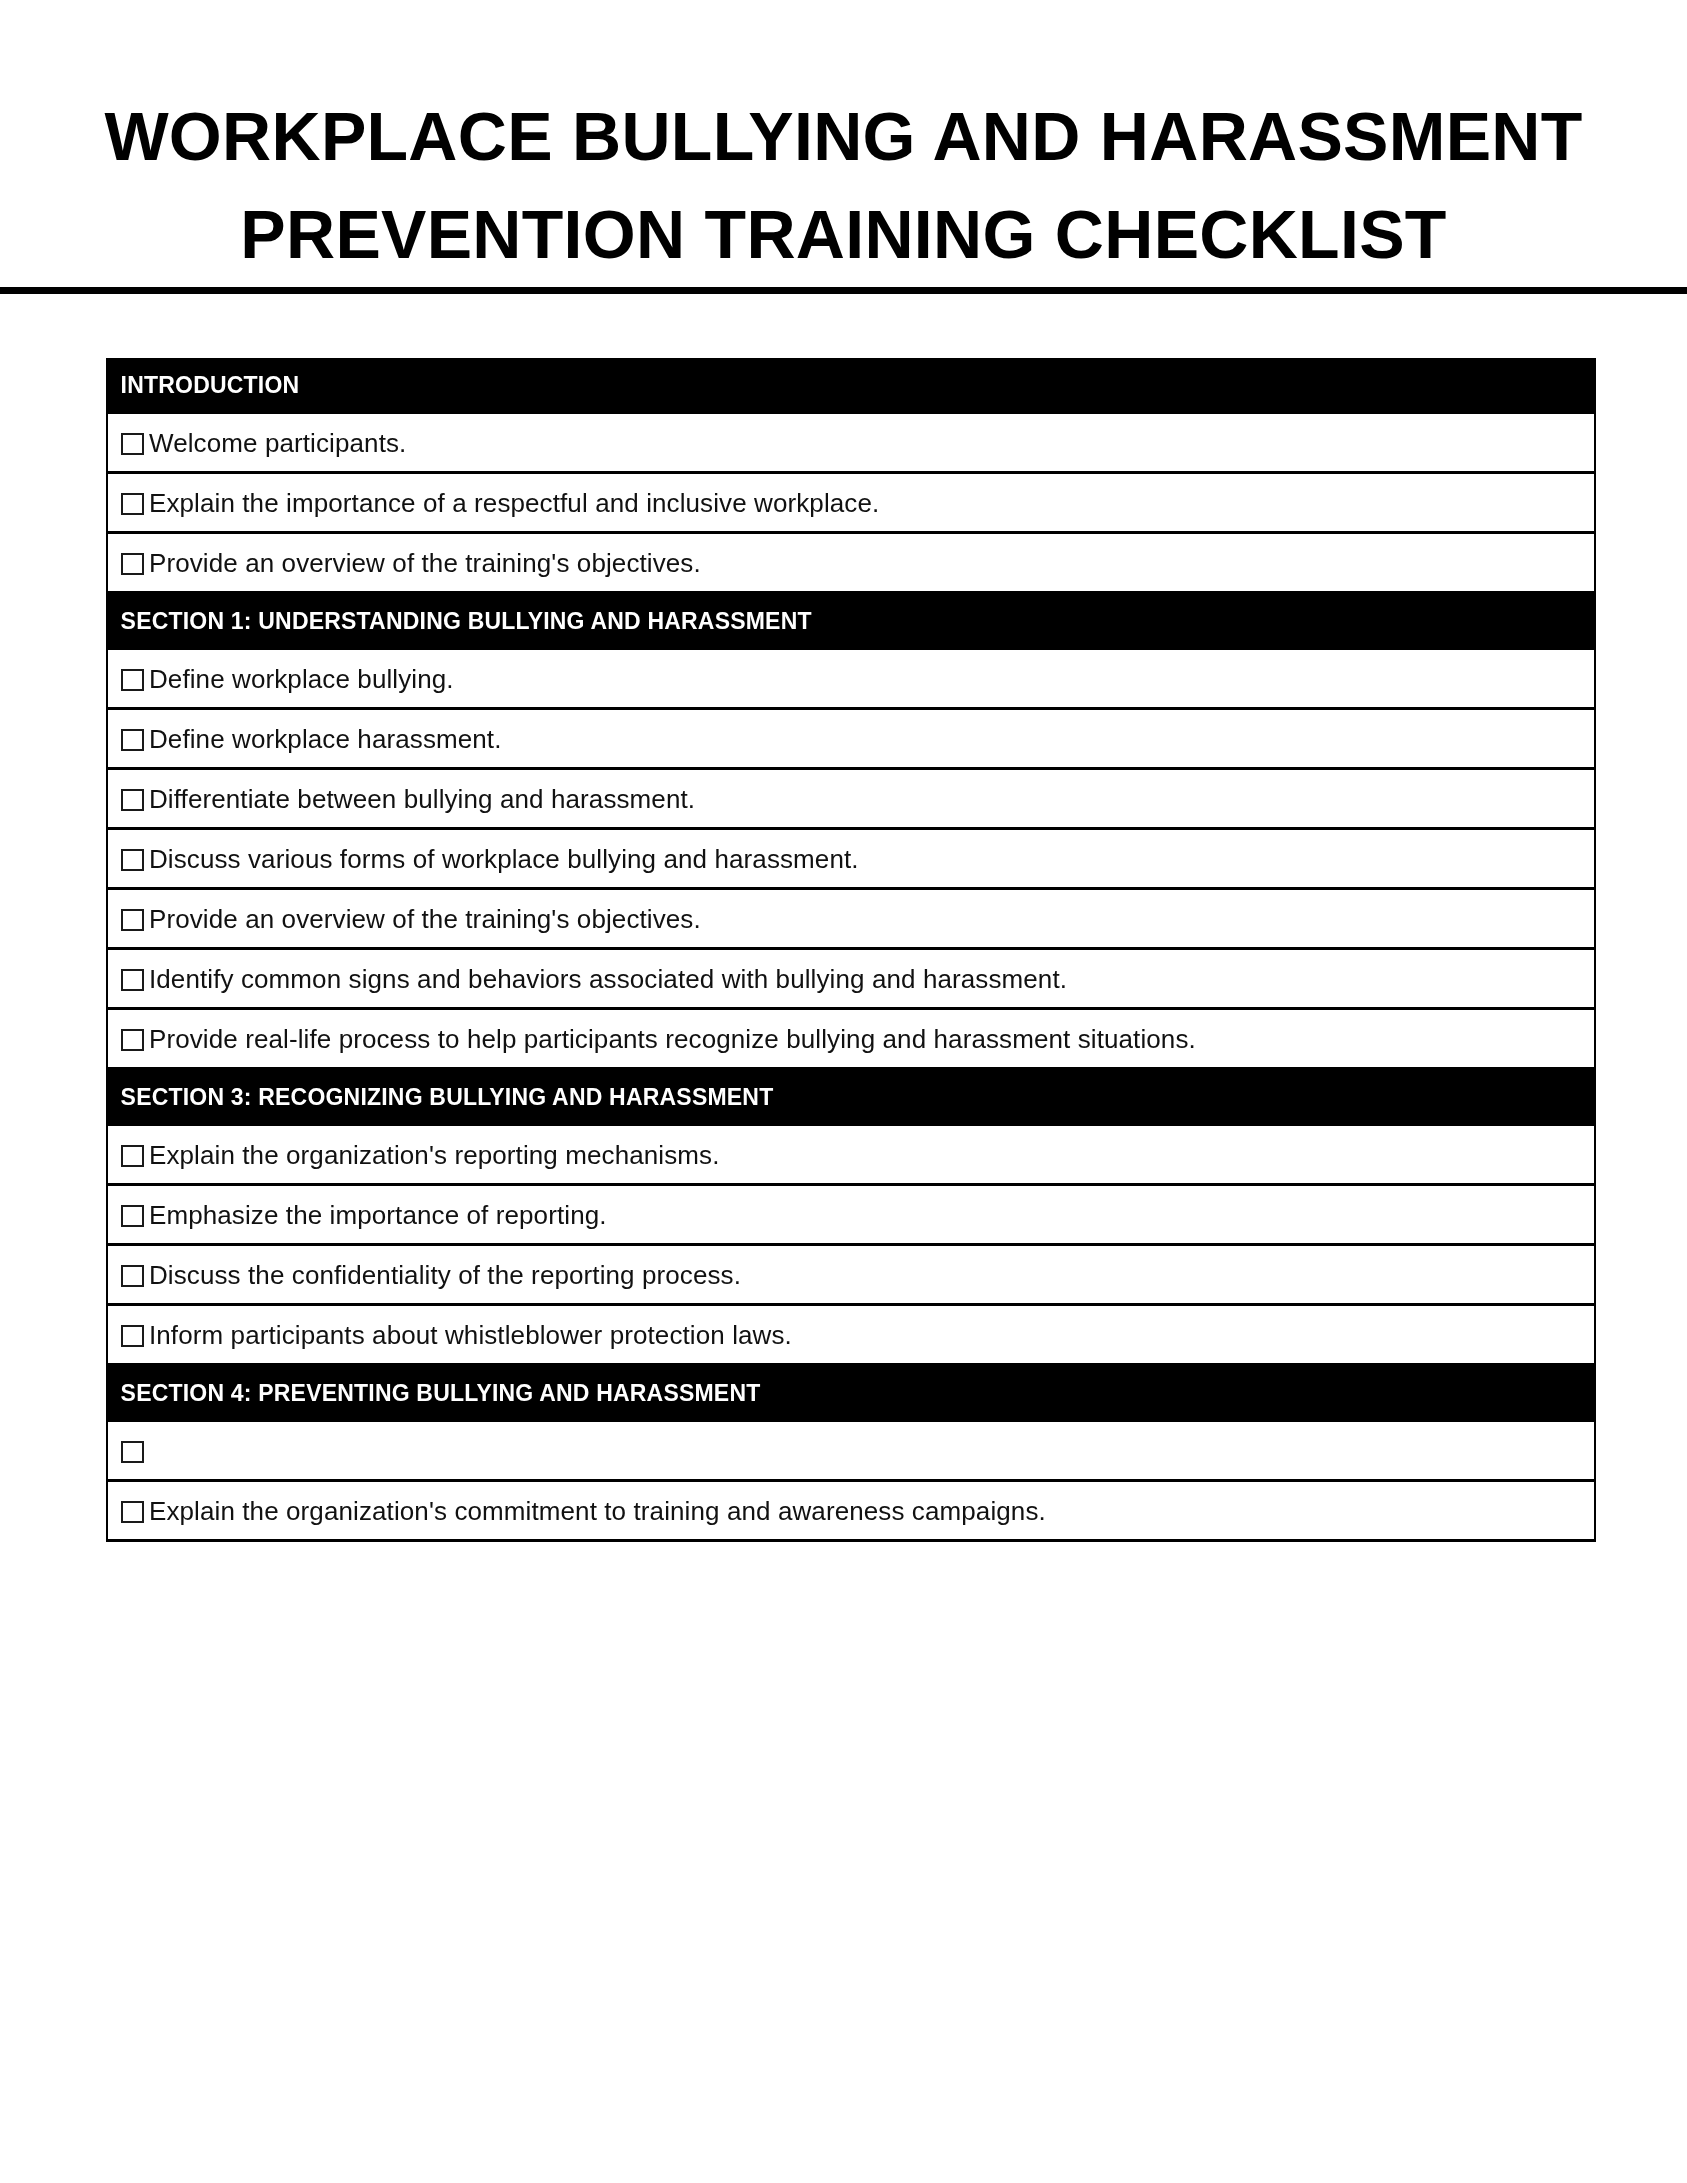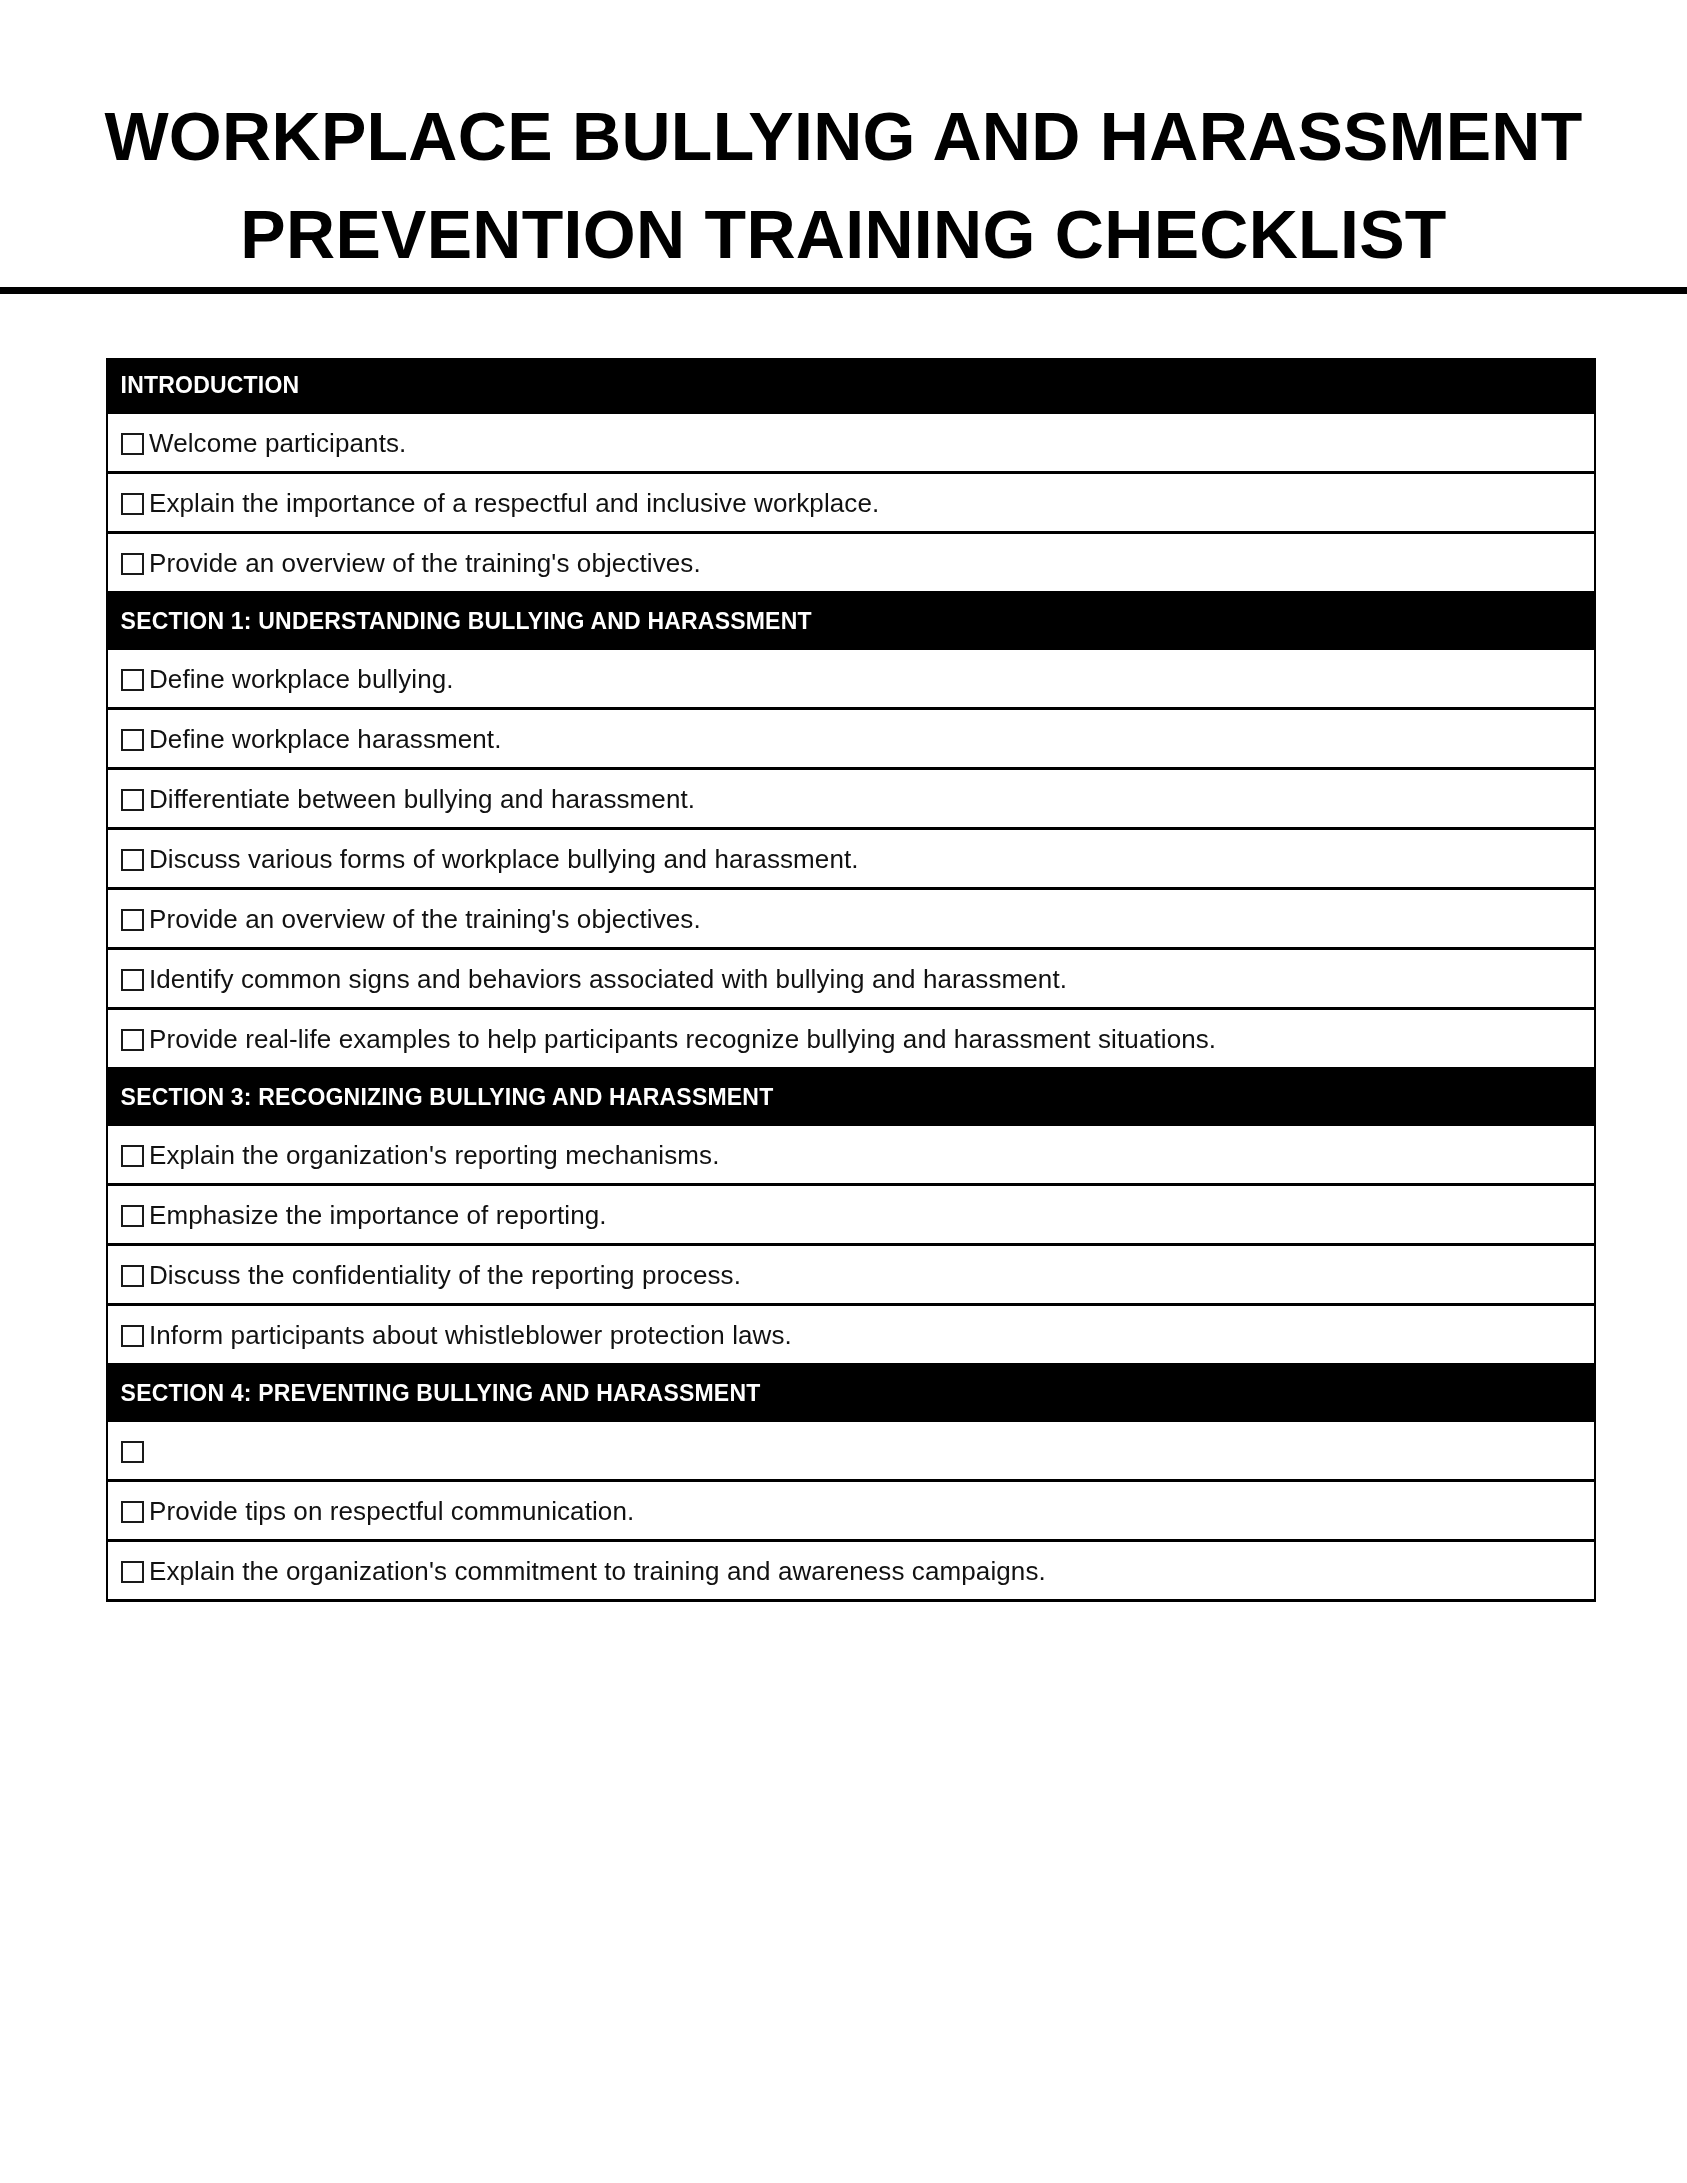--- a/index.html
+++ b/index.html
@@ -142,21 +142,21 @@
     <div class="item-row">
       <span class="checkbox"></span>
       <span class="item-text">Provide an overview of the training's objectives.</span>
     </div>
     <div class="item-row">
       <span class="checkbox"></span>
       <span class="item-text">Identify common signs and behaviors associated with bullying and harassment.</span>
     </div>
     <div class="item-row">
       <span class="checkbox"></span>
-      <span class="item-text">Provide real-life examples to help participants recognize bullying and harassment situations.</span>
+      <span class="item-text">Provide real-life process to help participants recognize bullying and harassment situations.</span>
     </div>
     <div class="section-head">SECTION 3: RECOGNIZING BULLYING AND HARASSMENT</div>
     <div class="item-row">
       <span class="checkbox"></span>
       <span class="item-text">Explain the organization's reporting mechanisms.</span>
     </div>
     <div class="item-row">
       <span class="checkbox"></span>
       <span class="item-text">Emphasize the importance of reporting.</span>
     </div>
@@ -167,20 +167,16 @@
     <div class="item-row">
       <span class="checkbox"></span>
       <span class="item-text">Inform participants about whistleblower protection laws.</span>
     </div>
     <div class="section-head">SECTION 4: PREVENTING BULLYING AND HARASSMENT</div>
     <div class="item-row">
       <span class="checkbox"></span>
     </div>
     <div class="item-row">
       <span class="checkbox"></span>
-      <span class="item-text">Provide tips on respectful communication.</span>
-    </div>
-    <div class="item-row">
-      <span class="checkbox"></span>
       <span class="item-text">Explain the organization's commitment to training and awareness campaigns.</span>
     </div>
   </div>
 
 
 </body></html>

